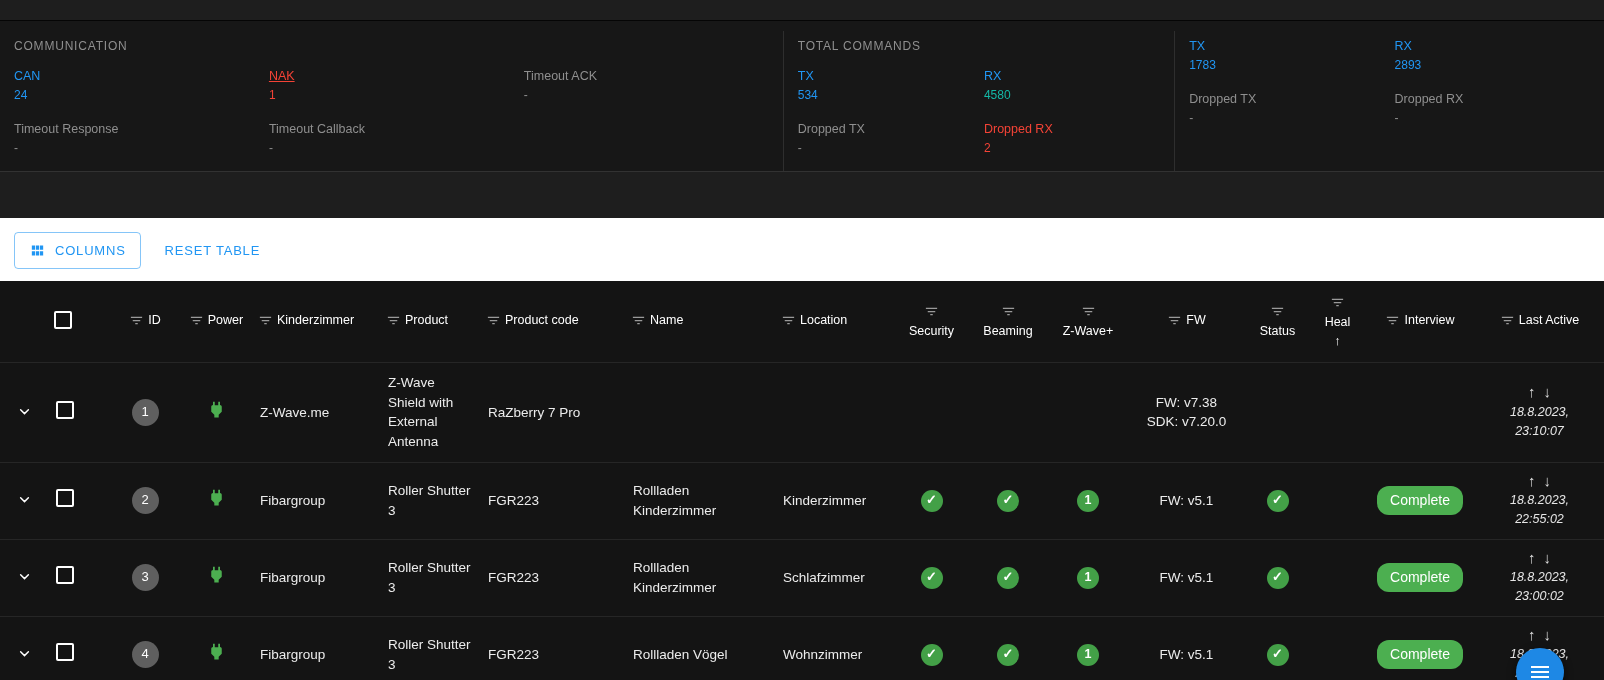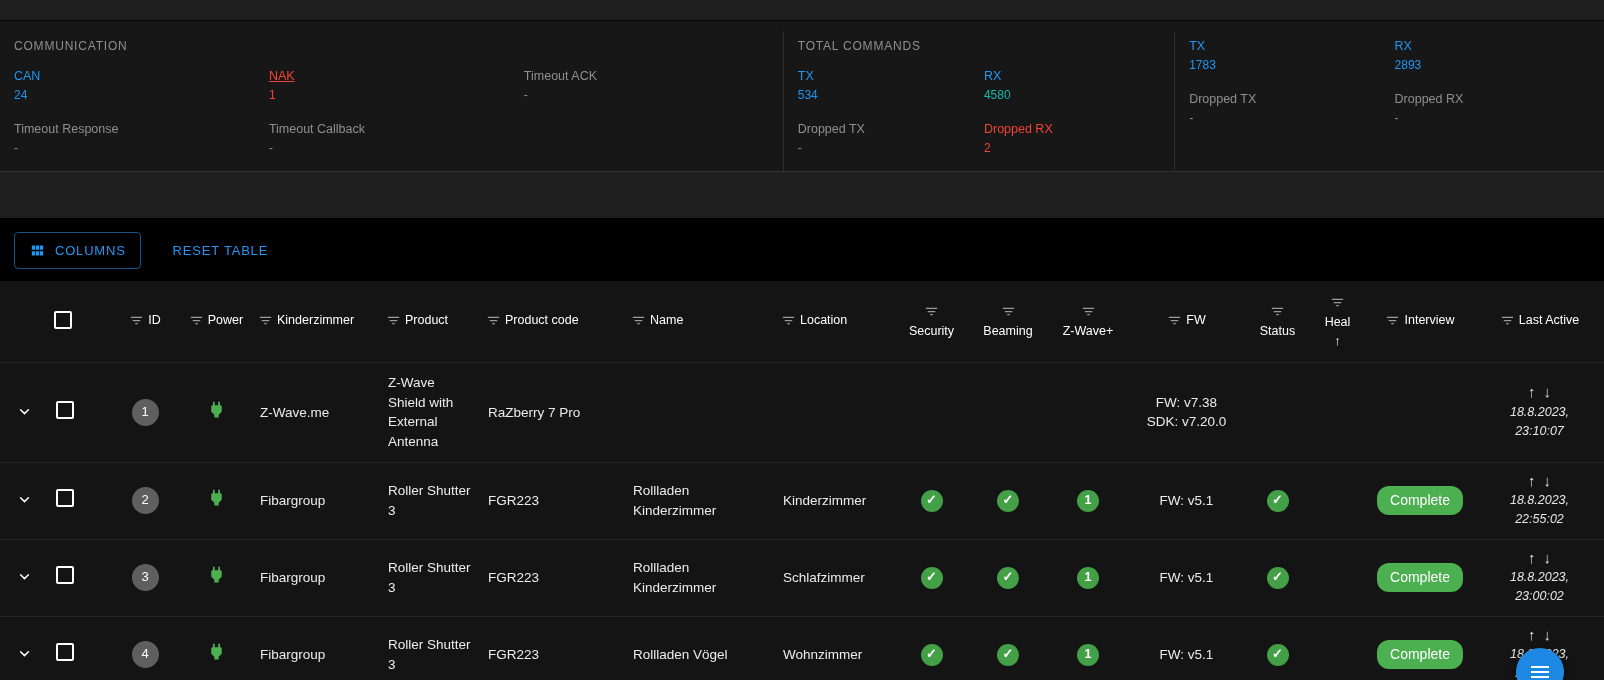--- a/index.html
+++ b/index.html
@@ -18,21 +18,21 @@
   .stat-section{padding:8px 14px 16px}
   .stat-section.divided{border-left:1px solid #2e2e2e}
   .section-title{color:#8f8f8f;font-size:12px;letter-spacing:.8px;margin-bottom:16px}
   .stat-grid{display:grid;row-gap:20px;column-gap:10px}
   .stat-label{font-size:12.5px;color:#8f8f8f;margin-bottom:5px;white-space:nowrap}
   .stat-value{font-size:12px;color:#8f8f8f}
 
   .band{height:46px;background:#1e1e1e}
 
   
-  .toolbar{display:flex;align-items:center;gap:28px;padding:14px 14px 12px;background:#000000}
+  .toolbar{display:flex;align-items:center;gap:20px;padding:14px 14px 12px;background:#ffffff}
   .btn{font-family:"Liberation Sans",sans-serif;font-size:13px;letter-spacing:.8px;background:transparent;border:none;cursor:pointer;display:inline-flex;align-items:center;gap:9px}
   .btn-outline{color:#2196f3;border:1px solid rgba(33,150,243,.55);border-radius:4px;padding:9px 14px}
   .btn-muted{color:#6f6f6f;padding:9px 4px}
   .btn-blue{color:#2196f3;padding:9px 4px}
 
   
   table{border-collapse:collapse;table-layout:fixed;width:1604px;background:#141414}
   th{font-size:12.5px;font-weight:500;color:#fff;padding:14px 6px;vertical-align:middle;text-align:left}
   .th-inner{display:inline-flex;align-items:center;flex-wrap:wrap;gap:4px;line-height:1.3}
   th.center,td.center{text-align:center}

